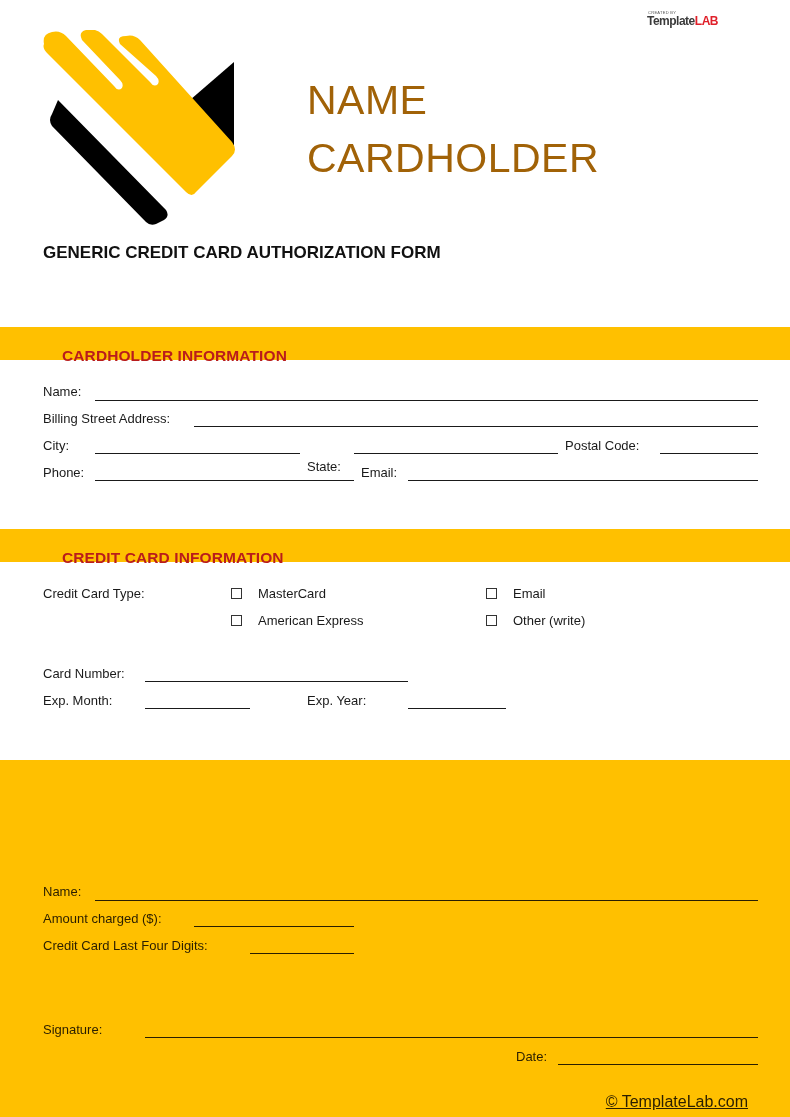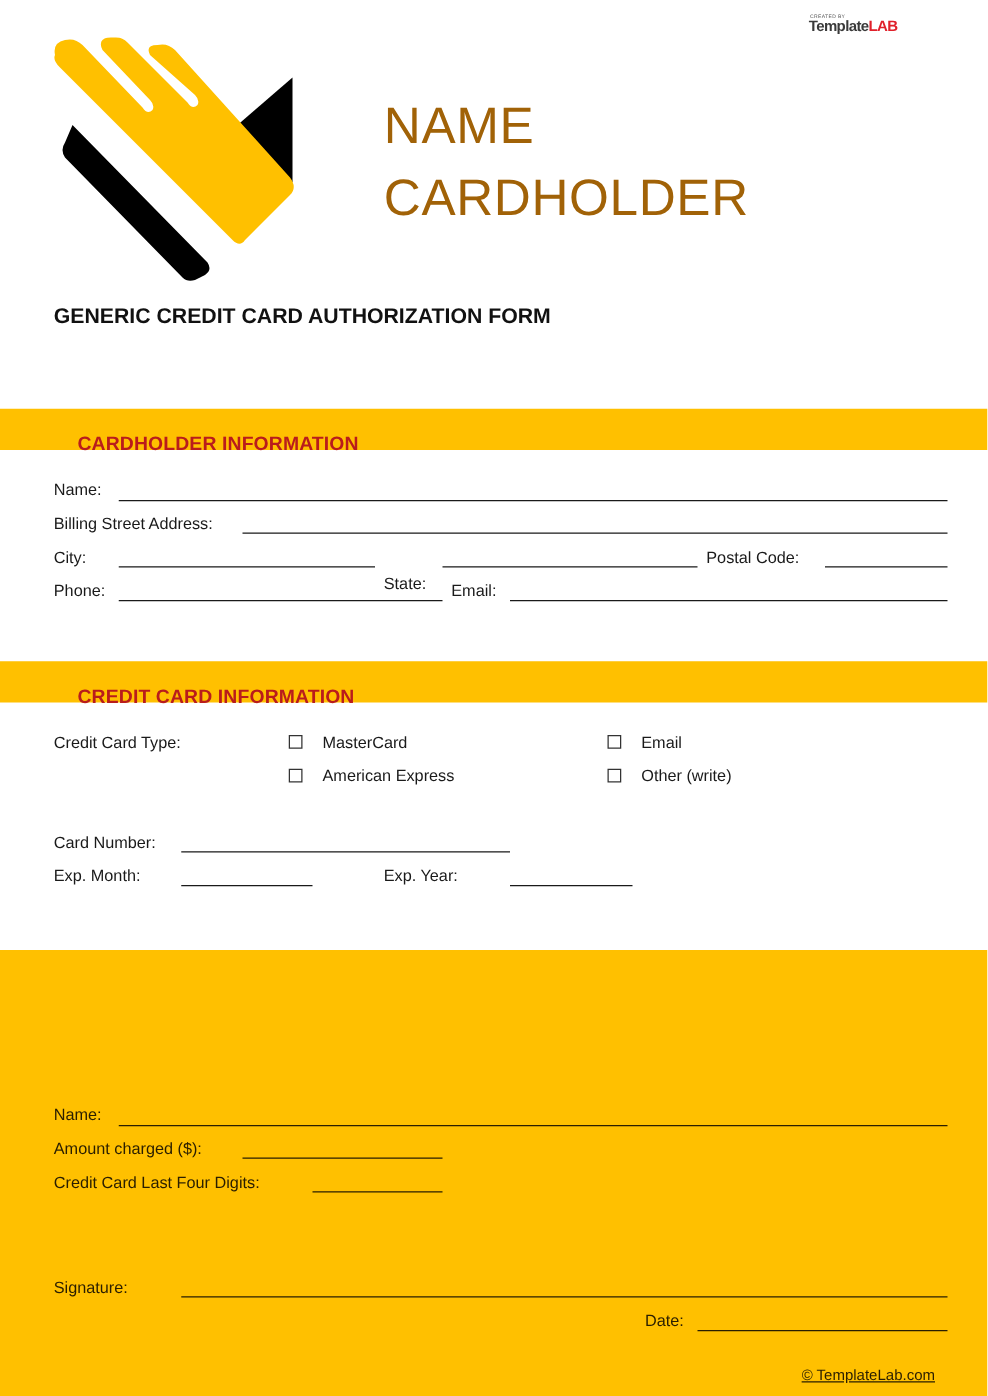--- a/index.html
+++ b/index.html
@@ -37,21 +37,21 @@
   .tl-logo { position: absolute; left: 647px; top: 10px; white-space: nowrap; }
   .tl-small {
     position: absolute; left: 1px; top: 0; font-size: 4px; color: #555; letter-spacing: 0.3px;
   }
   .tl-text {
     position: absolute; left: 0; top: 4px; font-size: 12px; font-weight: bold; letter-spacing: -0.5px;
   }
   .tl-template { color: #3a3a3a; }
   .tl-lab { color: #e0202a; }
   .footer-link {
-    position: absolute; right: 42px; top: 1093px; font-size: 12px; color: #2a1e00;
+    position: absolute; right: 42px; top: 1093px; font-size: 16px; color: #2a1e00;
     text-decoration: underline; white-space: nowrap;
   }
 </style>
 </head>
 <body>
 
 <div class="tl-logo">
   <span class="tl-small">CREATED BY</span>
   <span class="tl-text"><span class="tl-template">Template</span><span class="tl-lab">LAB</span></span>
 </div>

